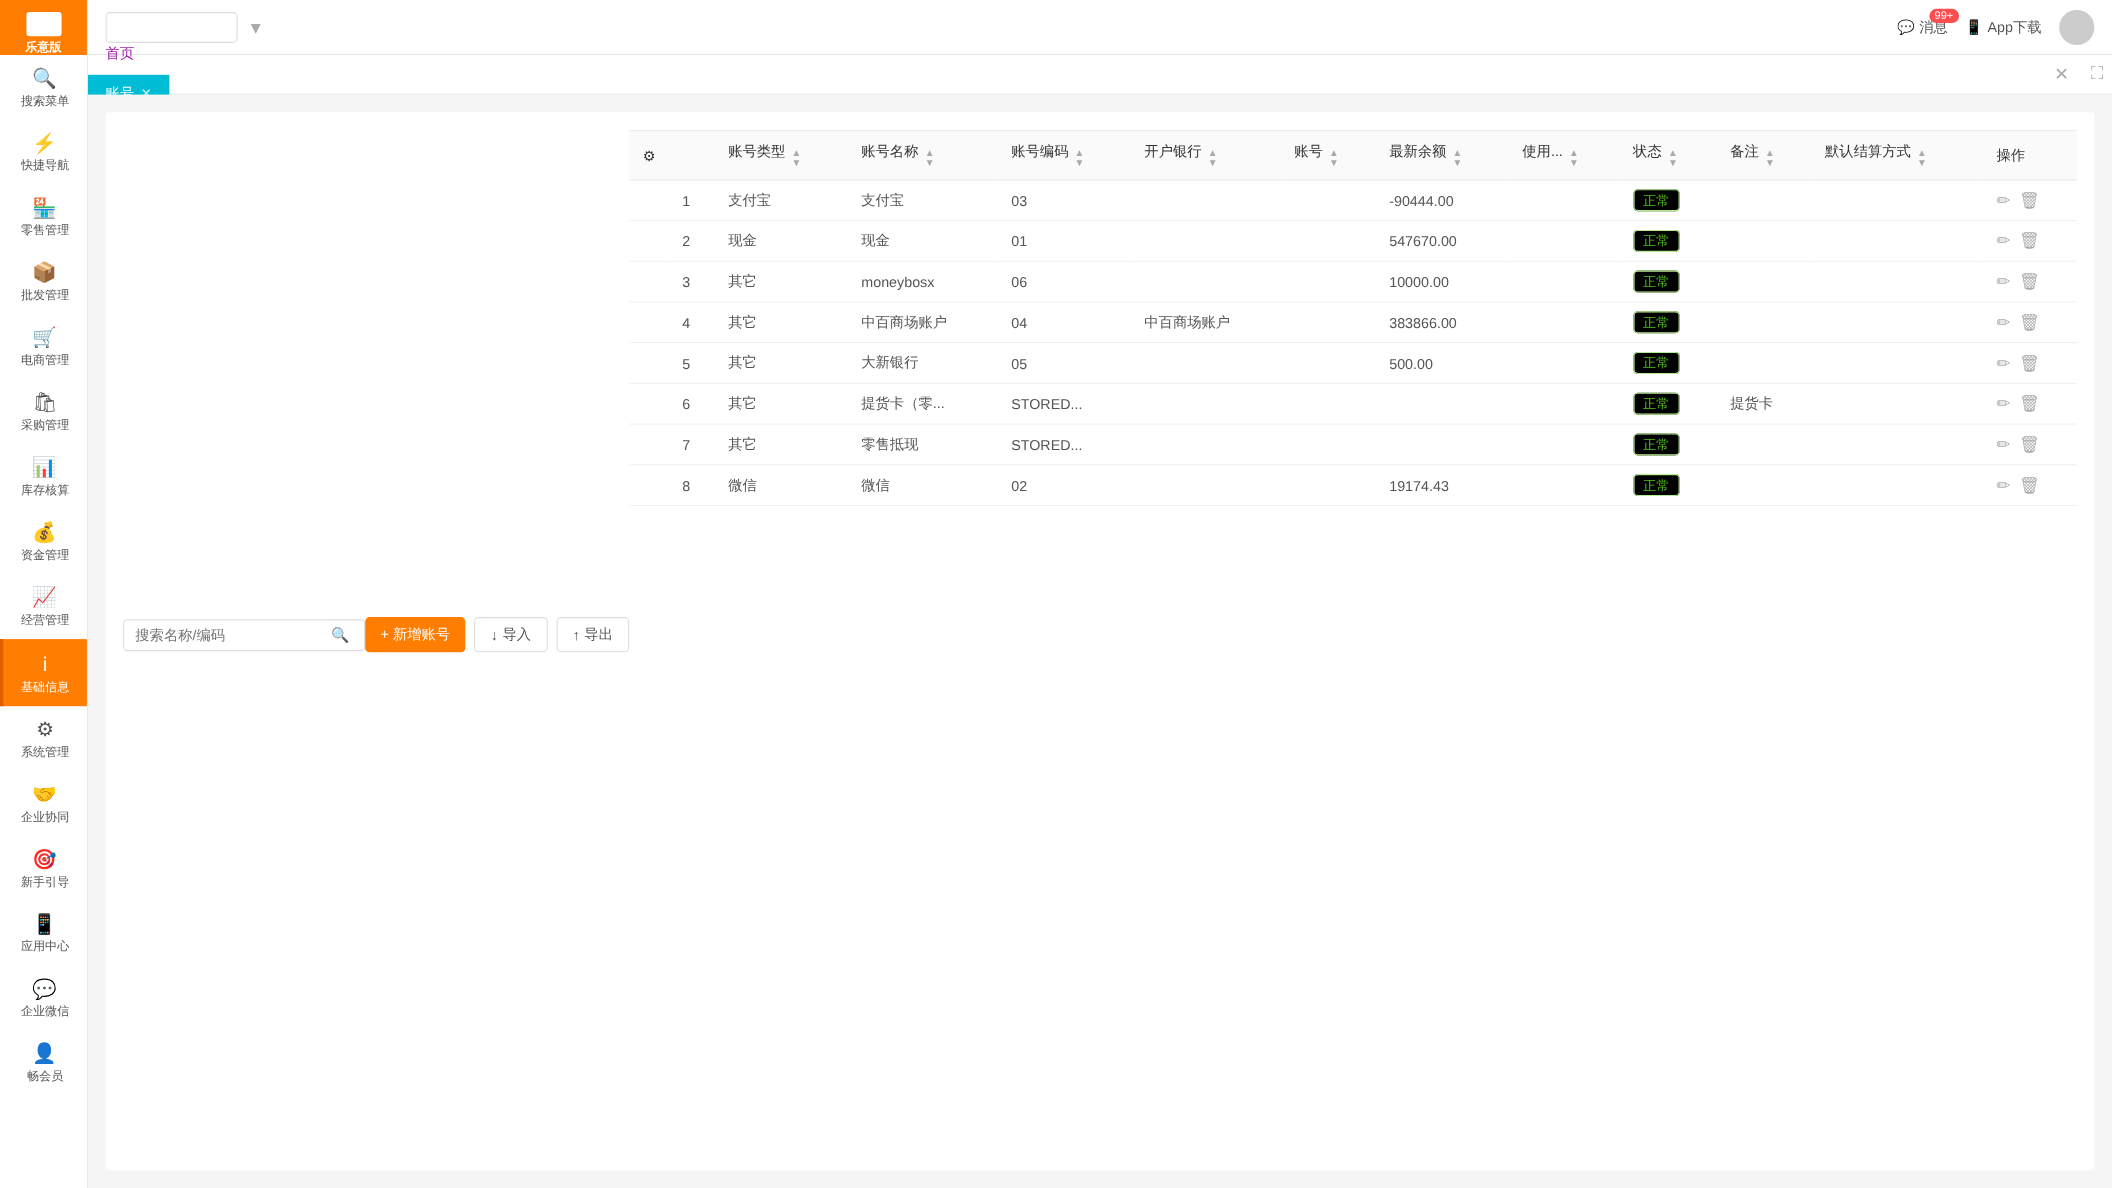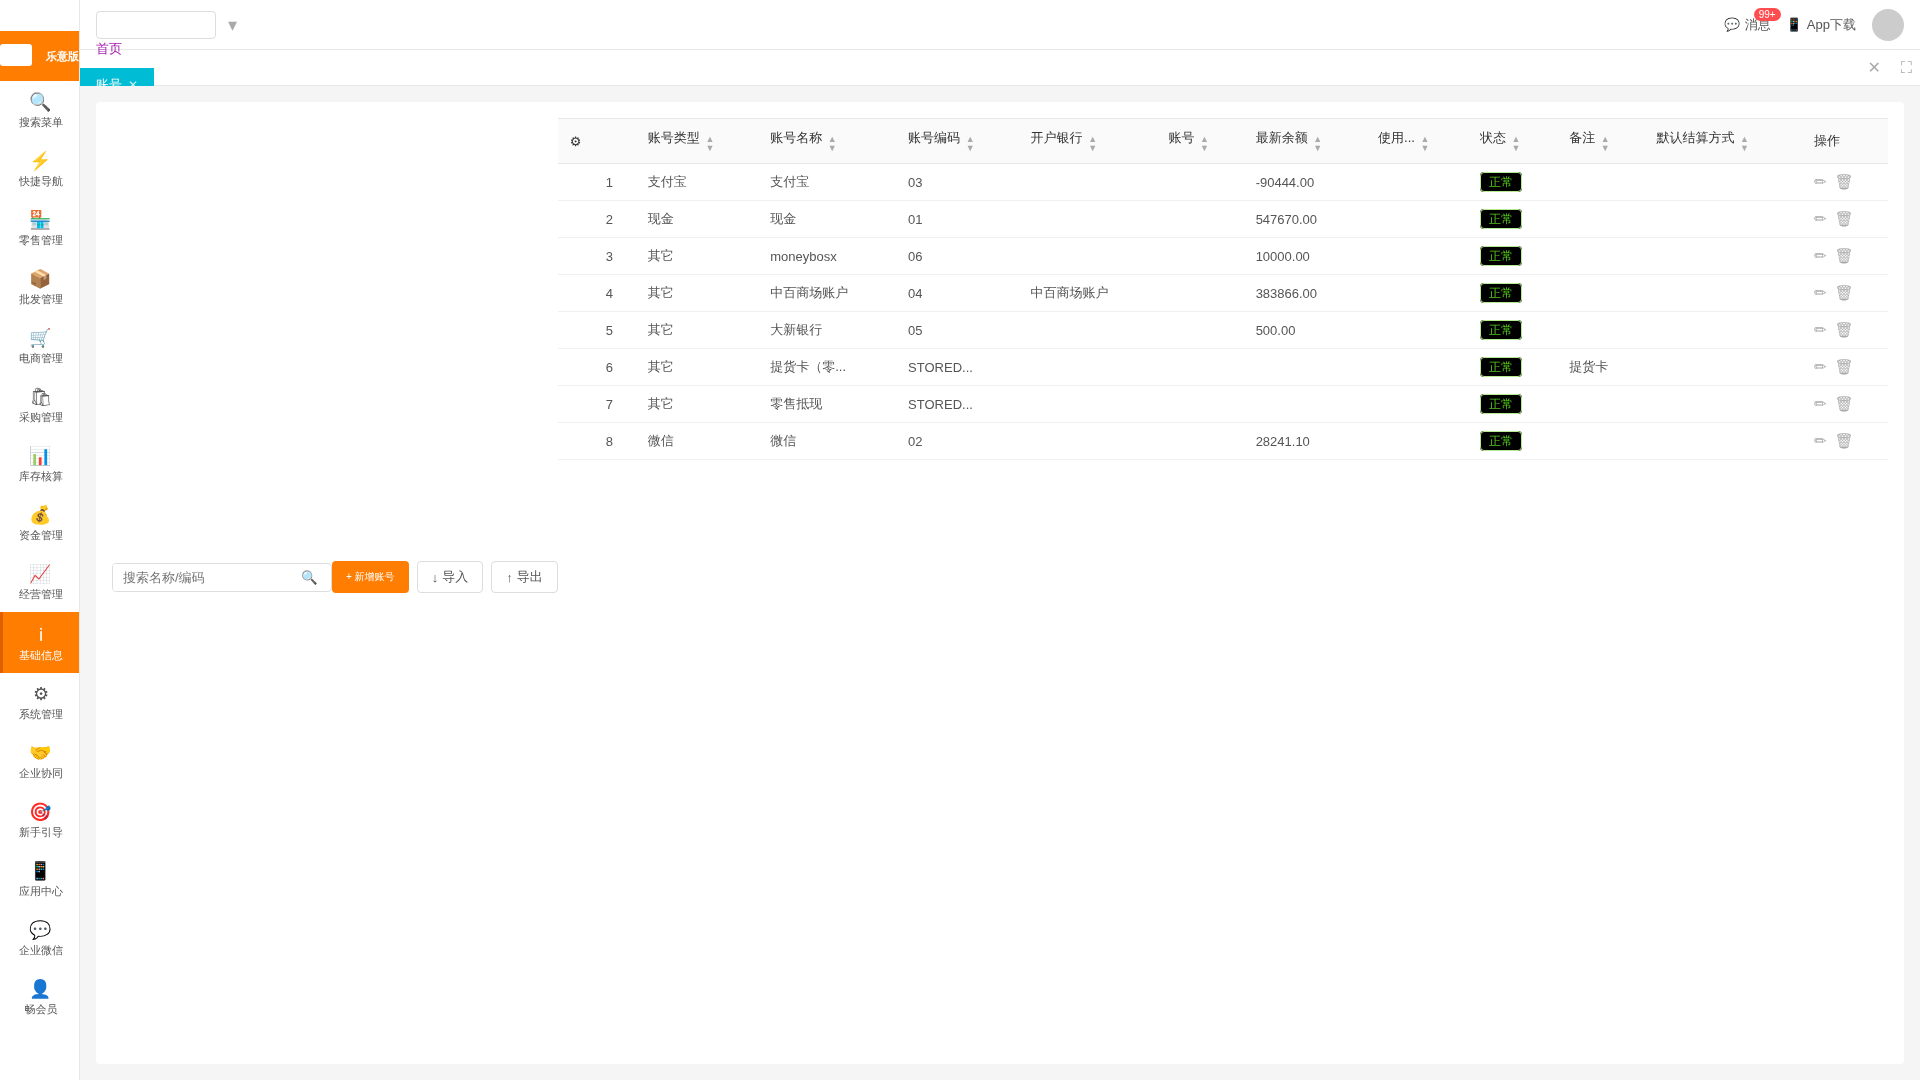--- a/index.html
+++ b/index.html
@@ -12,25 +12,25 @@
       display: flex;
       flex-direction: column;
       border-right: 1px solid #e8e8e8;
       flex-shrink: 0;
     }
     .sidebar-logo {
       background: #ff7d00;
       height: 50px;
       display: flex;
       align-items: center;
-      justify-content: space-between;
+      justify-content: flex-end;
       color: #fff;
       font-size: 11px;
       font-weight: bold;
-      margin-top: 31px;
+      flex-direction: column;
     }
     .sidebar-logo .logo-icon {
       width: 32px;
       height: 22px;
       background: #fff;
       border-radius: 3px;
       margin-bottom: 2px;
     }
     .sidebar-item {
       display: flex;
@@ -201,21 +201,21 @@
       display: flex;
       gap: 8px;
     }
     .btn-primary {
       background: #ff7d00;
       color: #fff;
       border: none;
       border-radius: 4px;
       padding: 6px 14px;
       cursor: pointer;
-      font-size: 10px;
+      font-size: 13px;
     }
     .btn-default {
       background: #fff;
       color: #555;
       border: 1px solid #ddd;
       border-radius: 4px;
       padding: 6px 14px;
       cursor: pointer;
       font-size: 13px;
       display: flex;
@@ -644,21 +644,21 @@
     </td>
   </tr>
               <tr>
     <td></td>
     <td>8</td>
     <td>微信</td>
     <td>微信</td>
     <td>02</td>
     <td></td>
     <td></td>
-    <td>28241.10</td>
+    <td>19174.43</td>
     <td></td>
     <td><span class="status-badge">正常</span></td>
     <td></td>
     <td></td>
     <td>
       <div class="action-icons">
         <span class="action-icon" title="编辑">✏</span>
         <span class="action-icon" title="删除">🗑</span>
       </div>
     </td>

